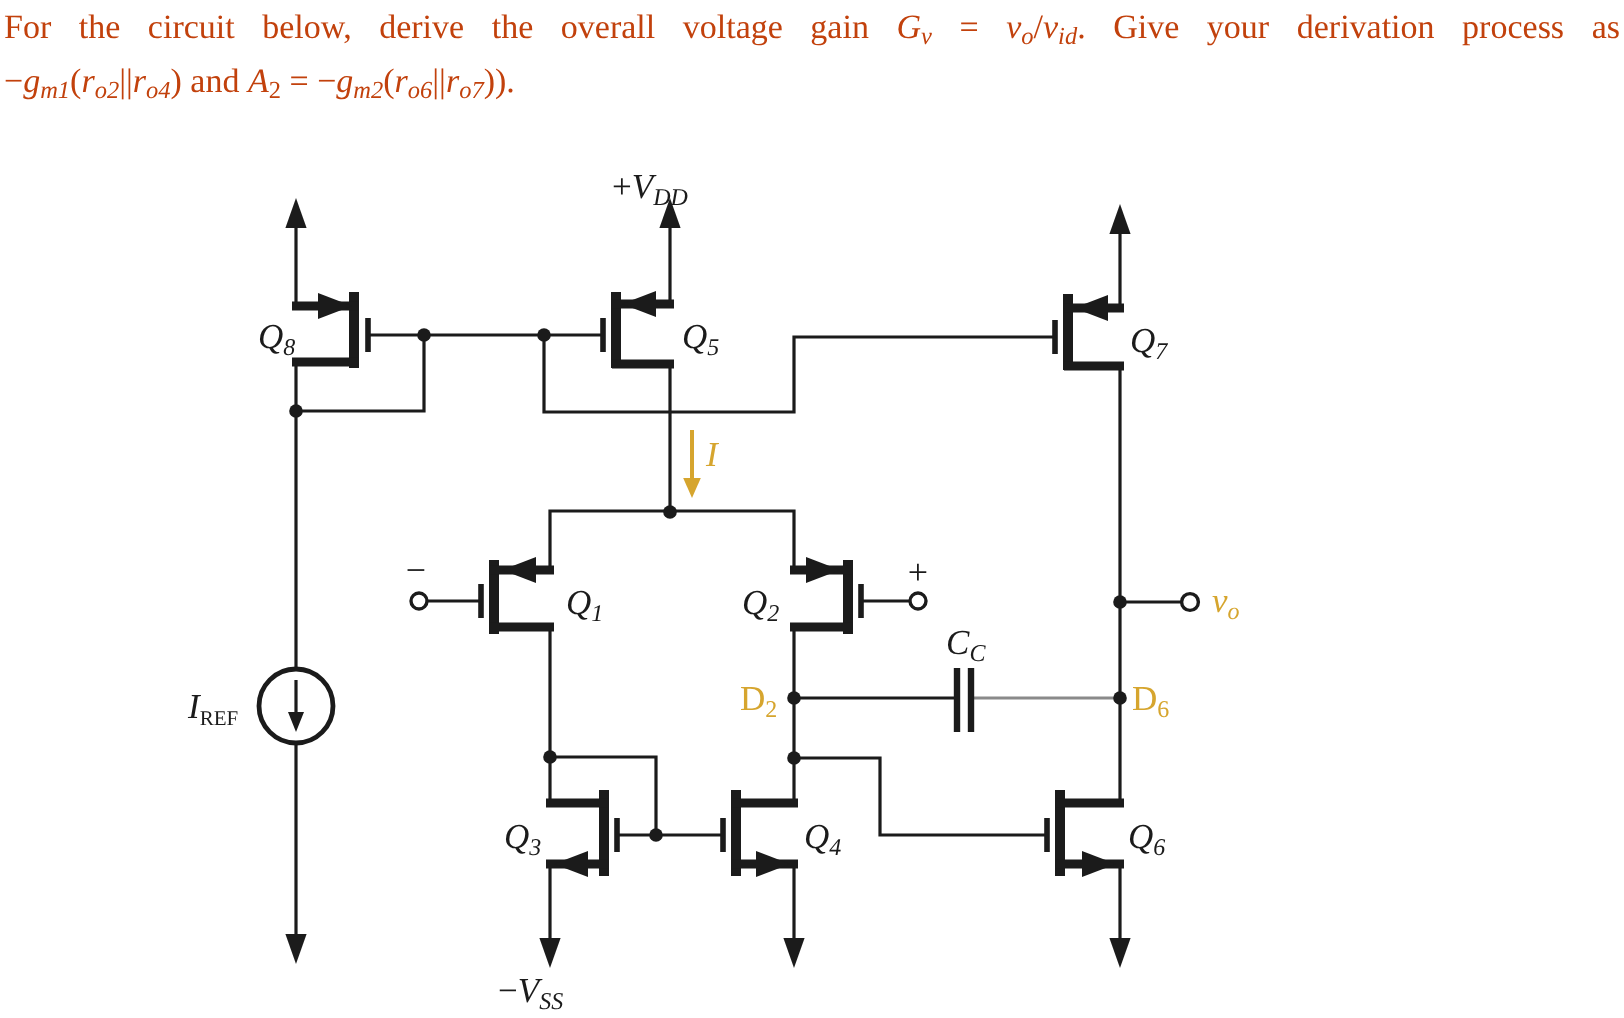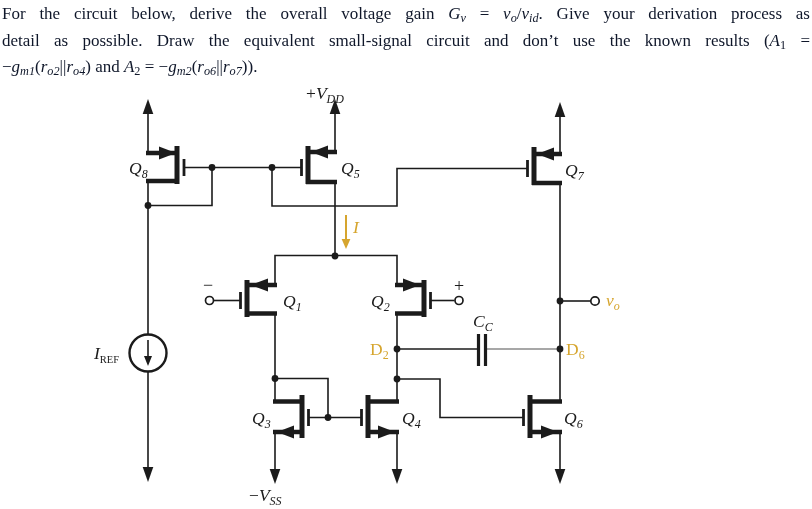--- a/index.html
+++ b/index.html
@@ -1,20 +1,20 @@
 <!DOCTYPE html>
 <html style="--accent: #D6A52E; --ink: #1b1b1b;"><head>
 <meta charset="utf-8">
 <style>
   :root { --accent:#D6A52E; --ink:#1b1b1b; }
   html,body { margin:0; padding:0; background:#ffffff; }
   body { width:812px; height:509px; position:relative; overflow:hidden;
          font-family:"Liberation Serif","DejaVu Serif",serif; }
   .problem { position:absolute; left:0; top:3px; width:812px; padding:0 2px;
-             box-sizing:border-box; color:#0f172a; font-size:17px; line-height:22.6px; }
+             box-sizing:border-box; color:#c2410c; font-size:17px; line-height:22.6px; }
   .pline { white-space:nowrap; overflow:hidden; text-align:justify; text-align-last:justify; }
   .pline.last { text-align-last:left; }
   .pline .n  { font-style:normal; }
   .pline .i  { font-style:italic; }
   .pline .s  { font-style:normal; font-size:0.72em; vertical-align:-0.25em; }
   .pline .is { font-style:italic; font-size:0.72em; vertical-align:-0.25em; }
   svg { position:absolute; left:0; top:0; }
   .wire  { stroke:var(--ink); stroke-width:1.6; fill:none; }
   .wire2 { stroke:#8a8a8a; stroke-width:1.6; fill:none; }
   .bar   { stroke:var(--ink); stroke-width:5;   fill:none; }
@@ -32,21 +32,20 @@
   .acc   { fill:var(--accent); }
   .accln { stroke:var(--accent); stroke-width:2; fill:none; }
   .acctri{ fill:var(--accent); stroke:none; }
   .sign  { font-size:18px; font-style:normal; text-anchor:middle; fill:var(--ink); }
 </style>
 </head>
 <body>
 
 <div class="problem">
   <div class="pline"><span class="n">For the circuit below, derive the overall voltage gain </span><span class="i">G</span><span class="is">v</span><span class="n"> = </span><span class="i">v</span><span class="is">o</span><span class="n">/</span><span class="i">v</span><span class="is">id</span><span class="n">. Give your derivation process as</span></div>
-  <div class="pline"><span class="n">detail as possible. Draw the equivalent small-signal circuit and don’t use the known results (</span><span class="i">A</span><span class="s">1</span><span class="n"> =</span></div>
   <div class="pline last"><span class="n">−</span><span class="i">g</span><span class="is">m1</span><span class="n">(</span><span class="i">r</span><span class="is">o2</span><span class="n">||</span><span class="i">r</span><span class="is">o4</span><span class="n">) and </span><span class="i">A</span><span class="s">2</span><span class="n"> = −</span><span class="i">g</span><span class="is">m2</span><span class="n">(</span><span class="i">r</span><span class="is">o6</span><span class="n">||</span><span class="i">r</span><span class="is">o7</span><span class="n">)).</span></div>
 </div>
 
 <svg width="812" height="509" viewBox="0 0 812 509">
 
   <g>
     <path class="wire" d="M148,181 L148,335"></path>
     <path class="wire" d="M148,371.5 L148,469"></path>
     <path class="wire" d="M184,167.5 L301,167.5"></path>
     <path class="wire" d="M148,205.5 L212,205.5 L212,167.5"></path>

